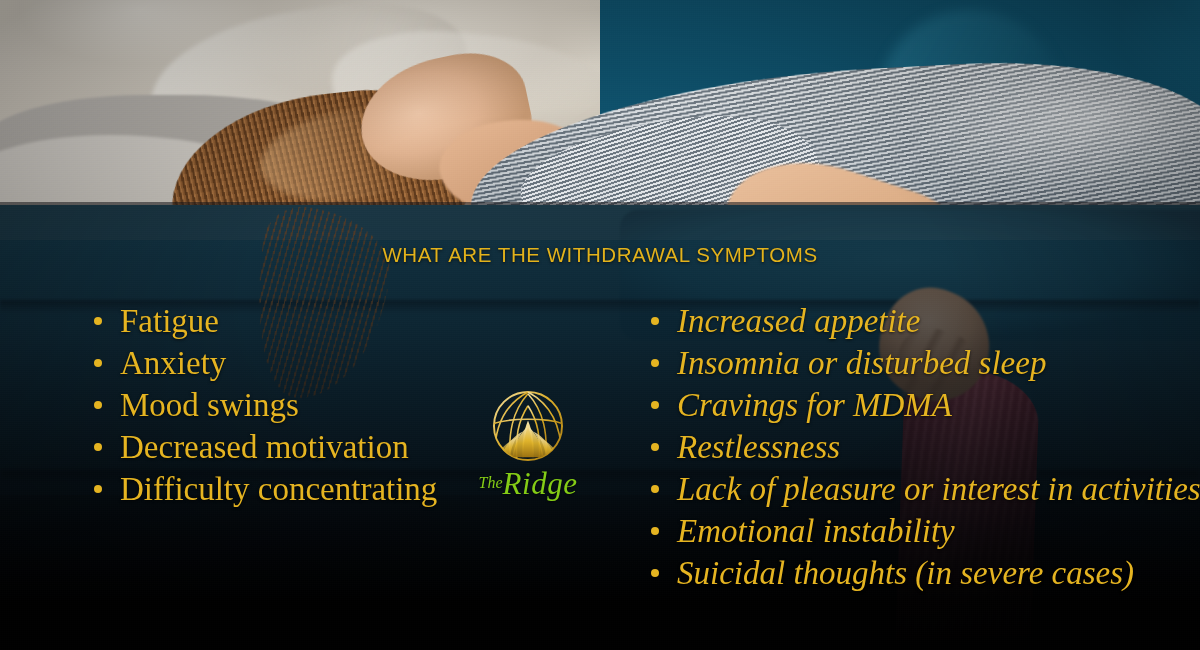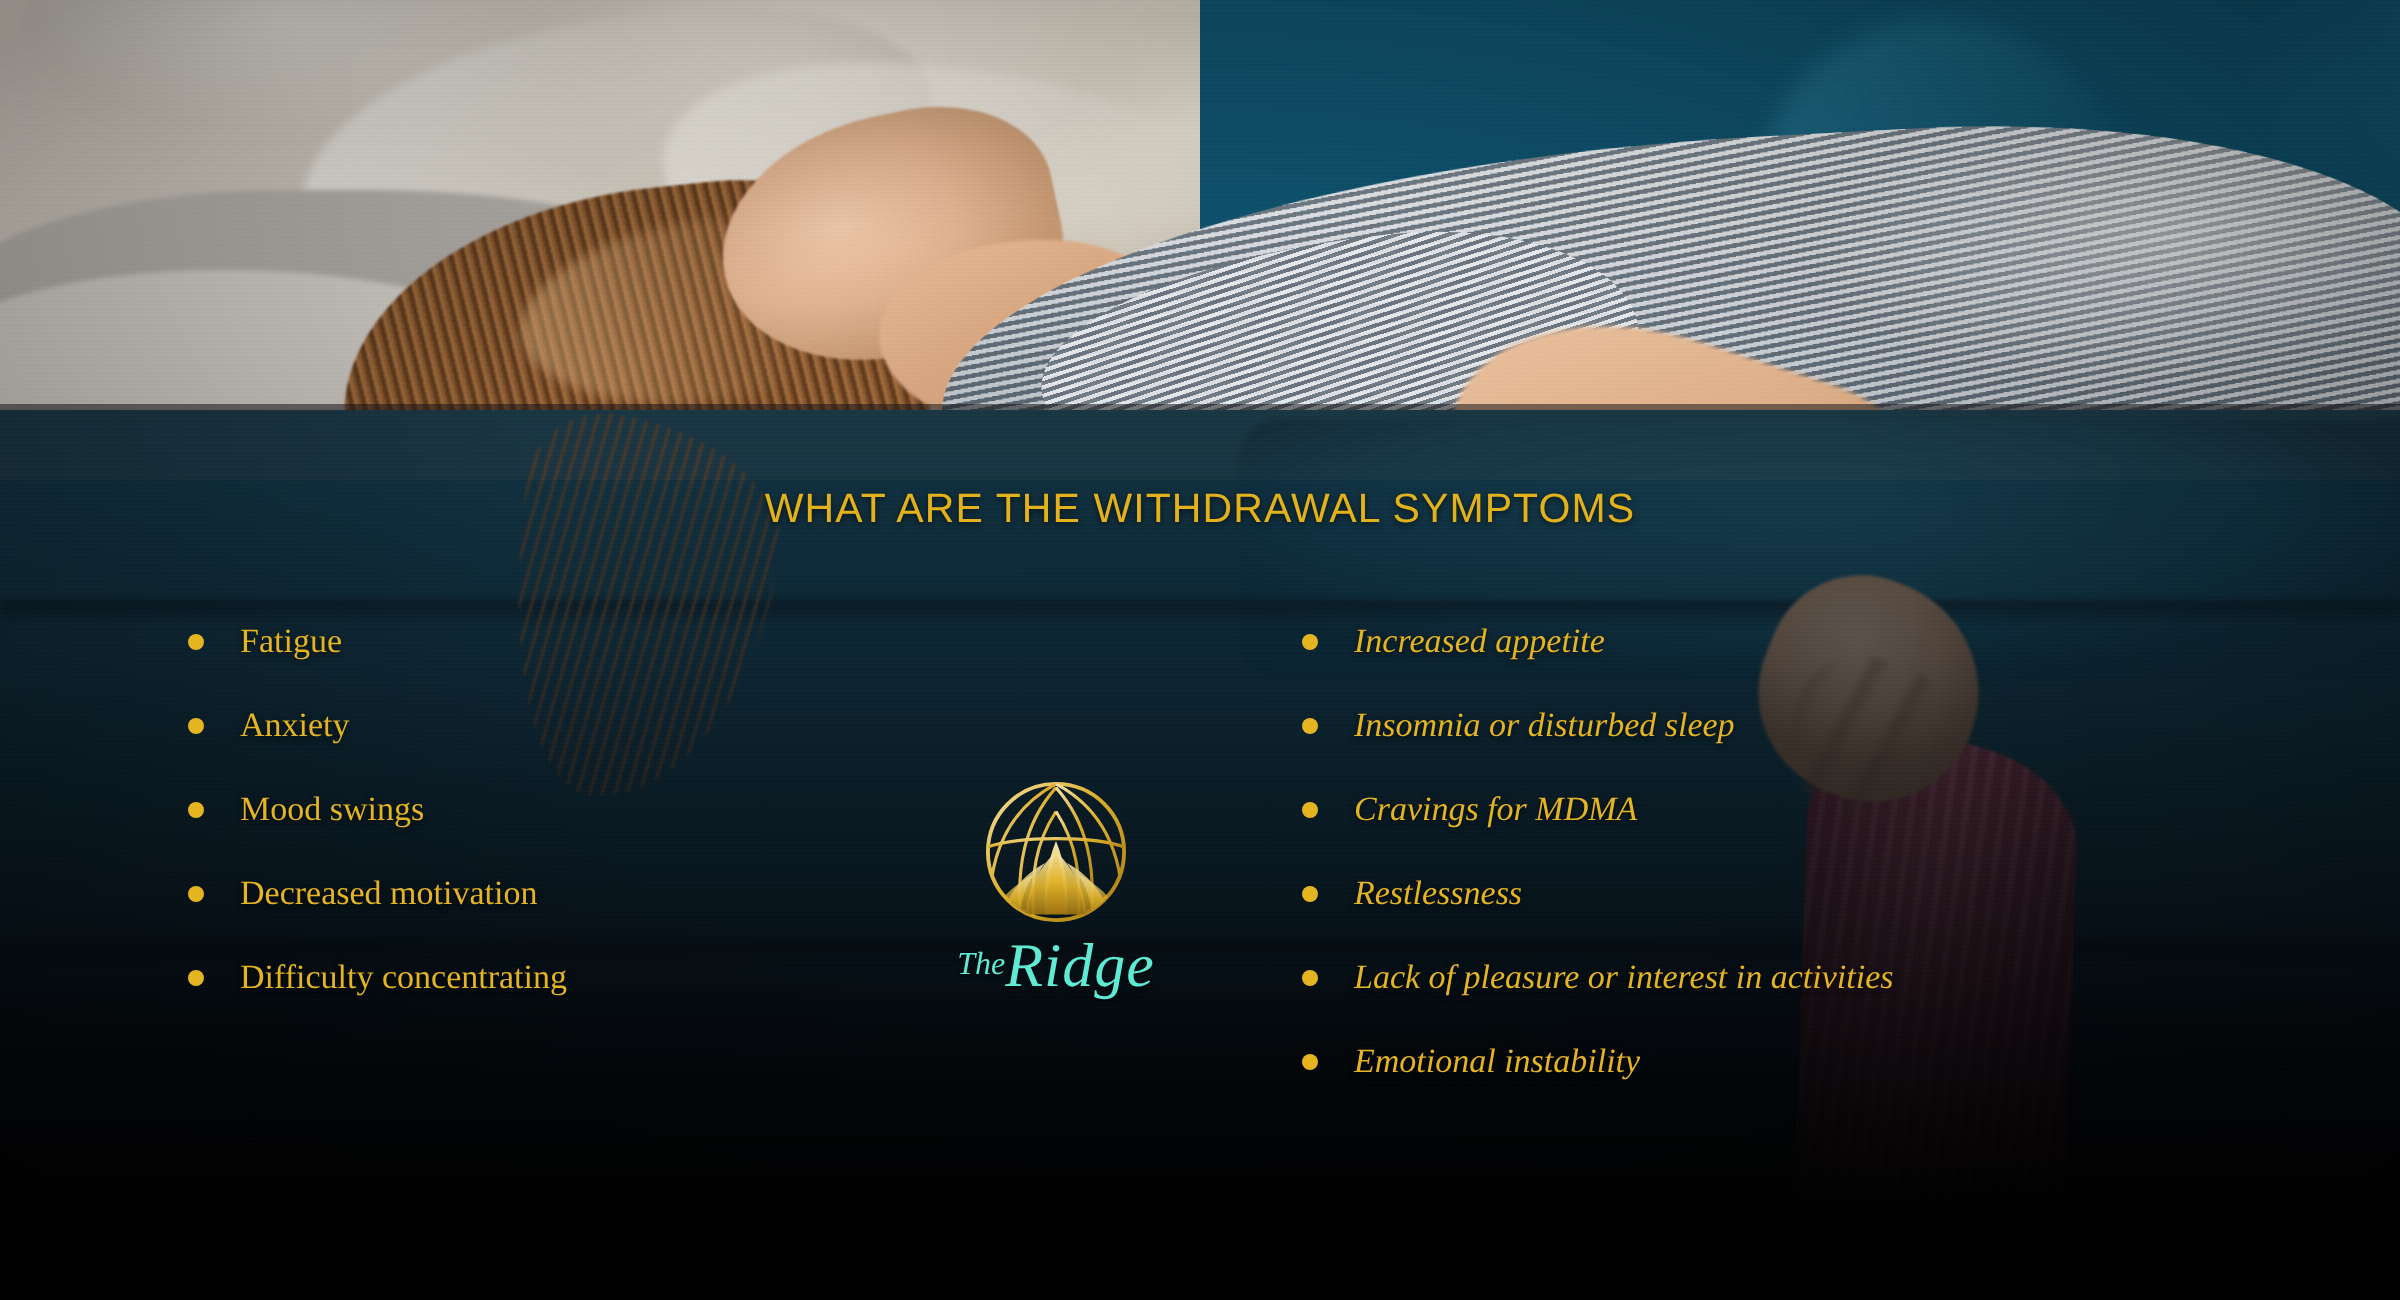--- a/index.html
+++ b/index.html
@@ -366,21 +366,21 @@
     margin: 0;
     padding: 0;
   }
   .sym-item {
     position: relative;
     height: 42px;
     line-height: 42px;
     padding-left: 32px;
     color: #E5B421;
     font-family: "Liberation Serif", serif;
-    font-size: 17px;
+    font-size: 33px;
     white-space: nowrap;
     text-shadow: 0 1px 3px rgba(0,0,0,.7);
   }
   .sym-item::before {
     content: "";
     position: absolute;
     left: 6px;
     top: 50%;
     margin-top: -4px;
     width: 8px;
@@ -399,21 +399,21 @@
     text-align: center;
   }
   .logo-mark {
     width: 92px;
     height: 92px;
     margin: 0 auto;
     display: block;
   }
   .logo-word {
     margin-top: -6px;
-    color: #5eead4;
+    color: #84cc16;
     font-family: "Liberation Serif", serif;
     font-style: italic;
     font-size: 31px;
     letter-spacing: .5px;
     text-shadow: 0 1px 2px rgba(0,0,0,.6);
     line-height: 34px;
   }
   .logo-word .the {
     font-size: 16px;
     vertical-align: 6px;
@@ -485,20 +485,21 @@
       </div>
 
       <div class="col col-right">
         <ul class="sym-list">
           <li class="sym-item">Increased appetite</li>
           <li class="sym-item">Insomnia or disturbed sleep</li>
           <li class="sym-item">Cravings for MDMA</li>
           <li class="sym-item">Restlessness</li>
           <li class="sym-item">Lack of pleasure or interest in activities</li>
           <li class="sym-item">Emotional instability</li>
+          <li class="sym-item">Suicidal thoughts (in severe cases)</li>
         </ul>
       </div>
 
     </div>
 
     <div class="logo">
       <svg class="logo-mark" viewBox="0 0 100 100">
         <defs>
           <linearGradient id="goldGrad" x1="0" y1="0" x2="1" y2="1">
             <stop offset="0%" stop-color="#f3dfa0"></stop>

